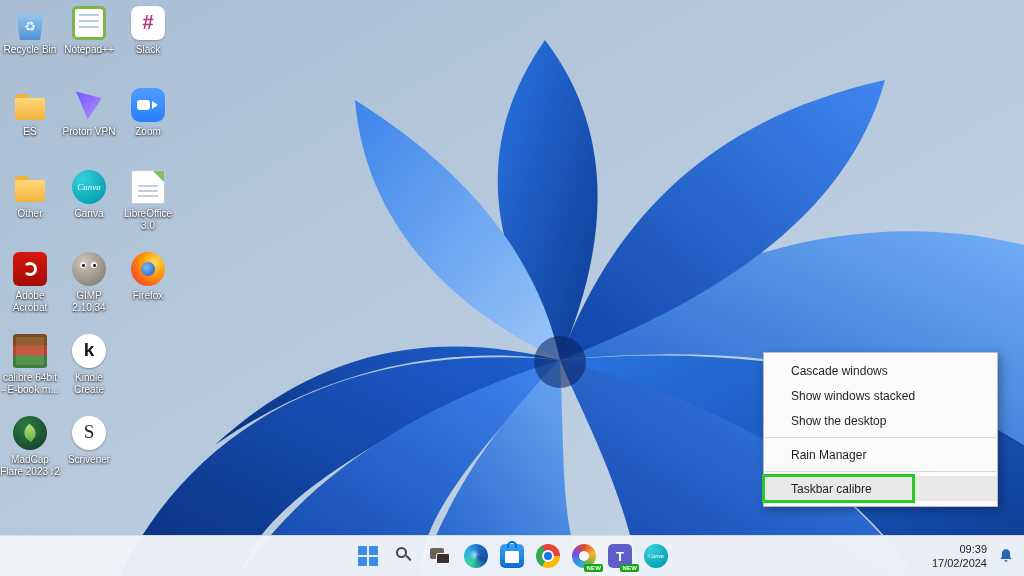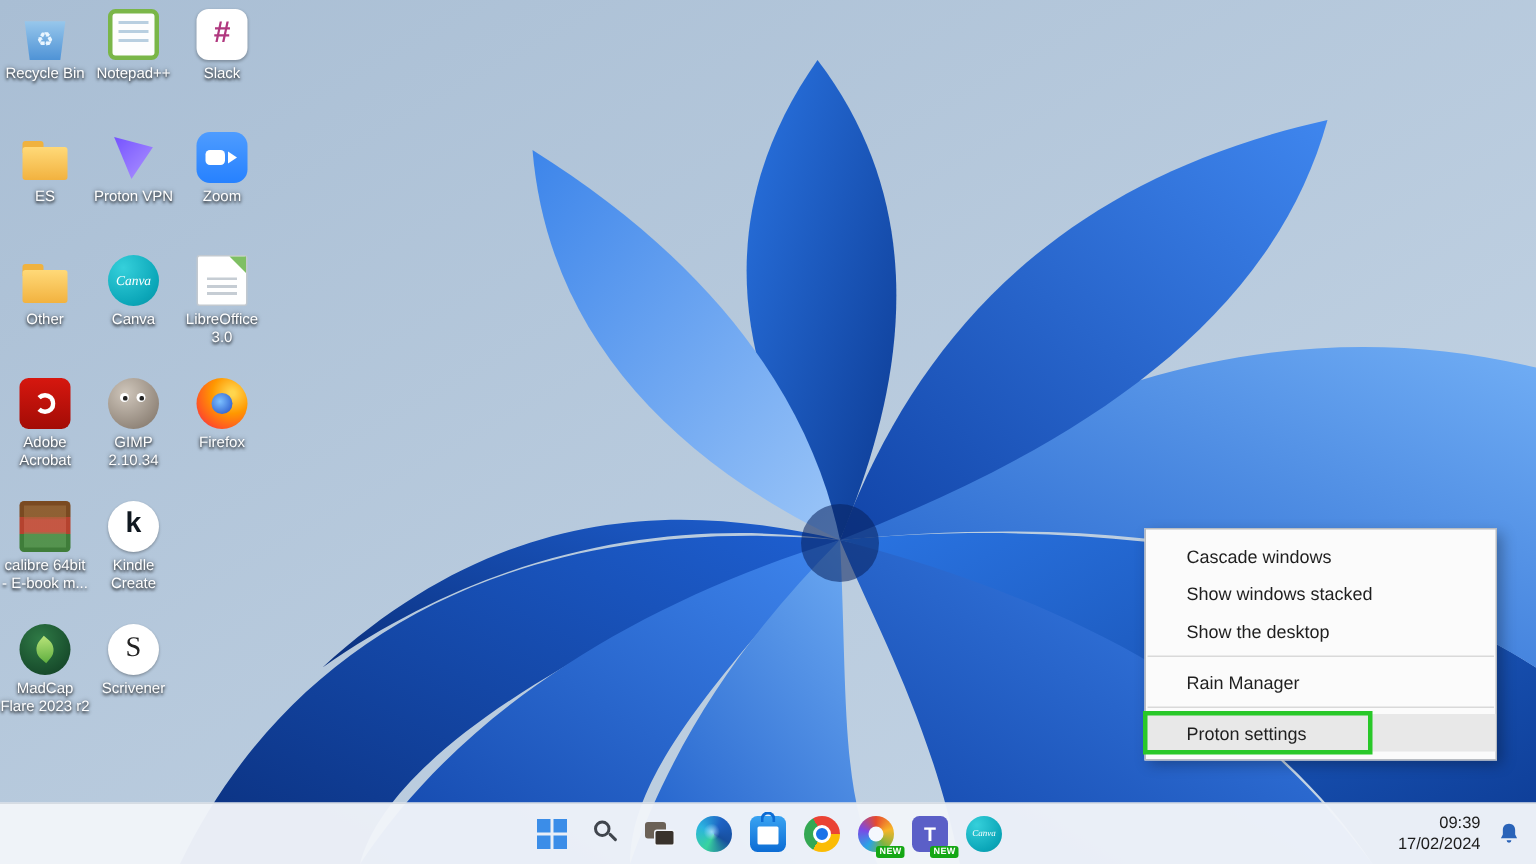--- a/index.html
+++ b/index.html
@@ -224,21 +224,21 @@
 </div>
 
 <div class="ctx">
   <div class="ctx-item">Cascade windows</div>
   <div class="ctx-item">Show windows stacked</div>
   <div class="ctx-item">Show the desktop</div>
   <div class="ctx-sep"></div>
   <div class="ctx-item">Rain Manager</div>
   <div class="ctx-sep"></div>
   <div class="ctx-item ctx-item--highlight">
-    <span>Proton settings</span>
+    <span>Taskbar calibre</span>
     <span class="green-box"></span>
   </div>
 </div>
 
 <div class="taskbar">
 
 
   <div class="tb-center">
     <button class="tbi">
       <span class="tb-glyph tb-start"></span>

